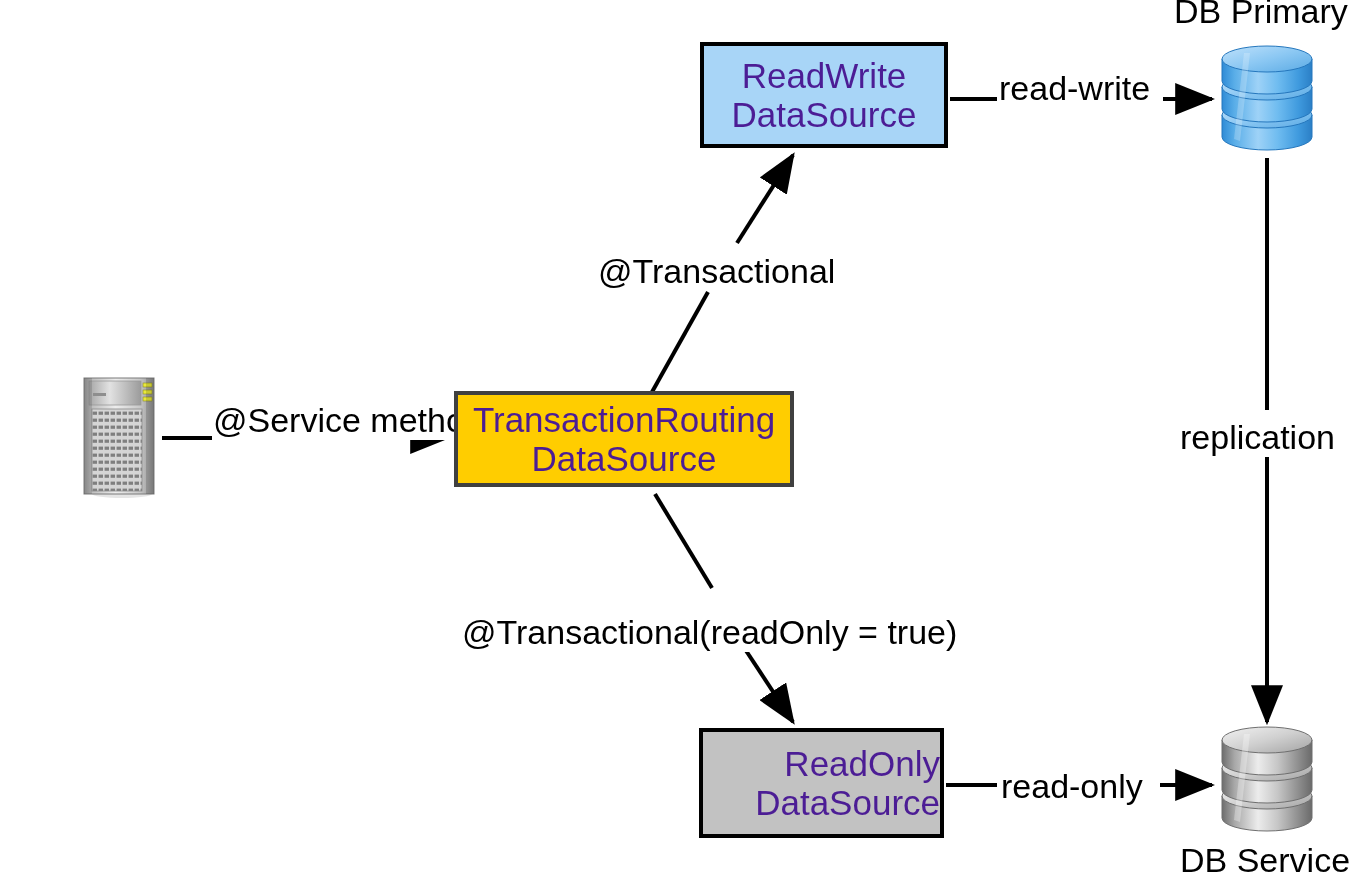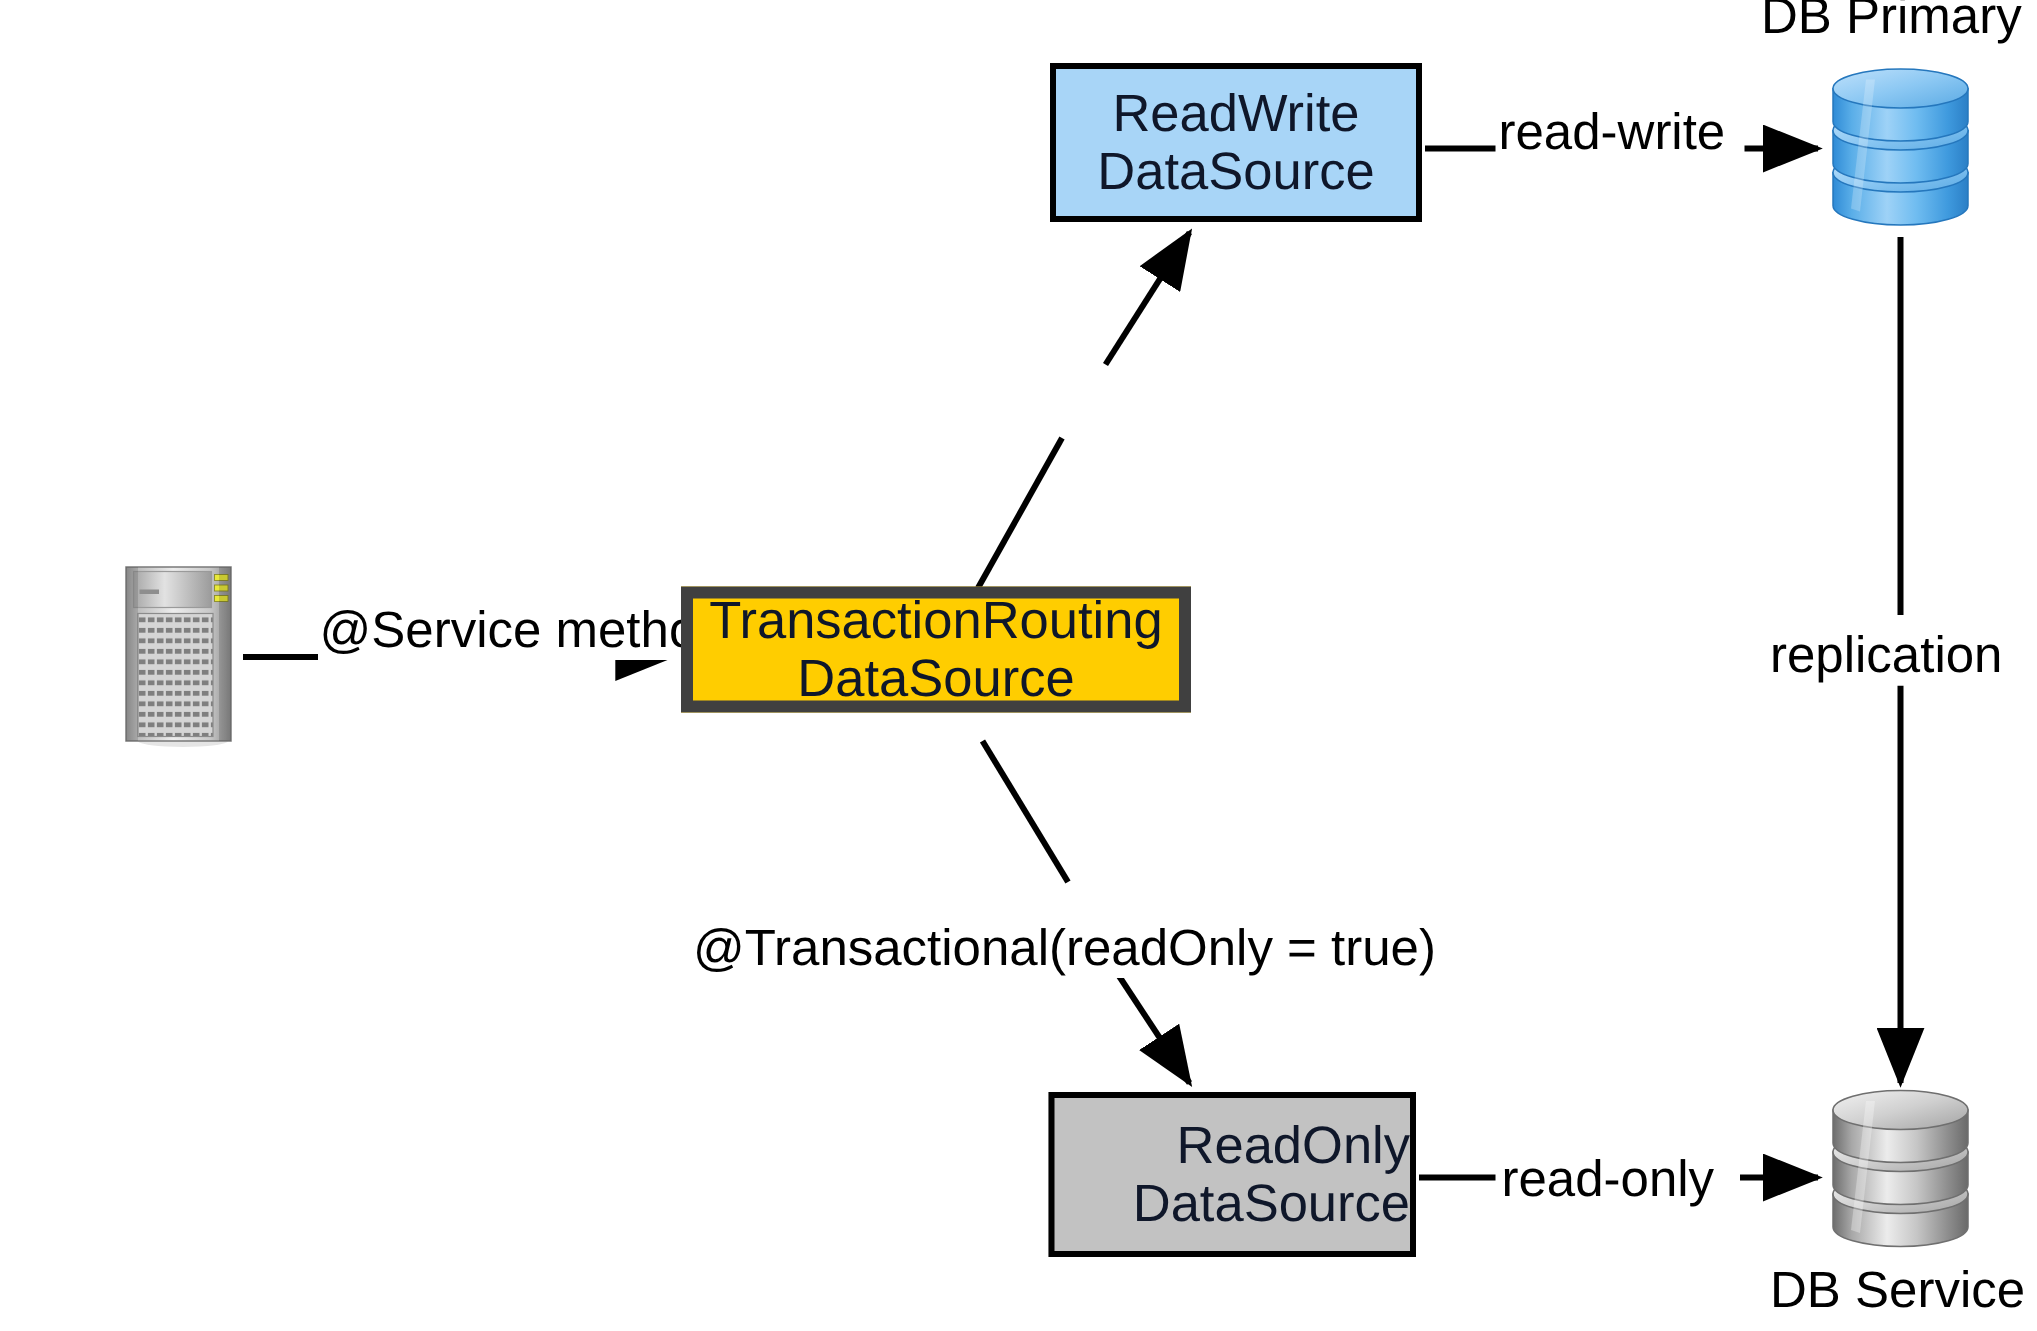--- a/index.html
+++ b/index.html
@@ -24,38 +24,38 @@
     height: 887px;
   }
   .node-box {
     position: absolute;
     box-sizing: border-box;
     display: flex;
     flex-direction: column;
     align-items: center;
     justify-content: center;
     text-align: center;
-    color: #0f172a;
+    color: #4c1d95;
     line-height: 1.12;
     white-space: nowrap;
   }
   .node-box .line1, .node-box .line2 { display: block; }
 
   #rw-box {
     left: 700px; top: 42px;
     width: 248px; height: 106px;
     background: #a8d5f7;
     border: 4px solid #000000;
     font-size: 35px;
   }
   #routing-box {
     left: 454px; top: 391px;
-    width: 340px; height: 84px;
+    width: 340px; height: 96px;
     background: #ffcd00;
-    border: 8px solid #404040;
+    border: 4px solid #404040;
     font-size: 35px;
   }
   #ro-box {
     left: 699px; top: 728px;
     width: 245px; height: 110px;
     background: #c2c2c2;
     border: 4px solid #000000;
     font-size: 35px;
     align-items: flex-end;
   }
@@ -176,20 +176,21 @@
   <div class="node-box" id="rw-box">
     <span class="line1">ReadWrite</span>
     <span class="line2">DataSource</span>
   </div>
 
   <div class="node-box" id="ro-box">
     <span class="line1">ReadOnly</span>
     <span class="line2">DataSource</span>
   </div>
 
+  <div class="edge-label" style="left:598px; top:251px;">@Transactional</div>
 
   <div class="edge-label" style="left:462px; top:596px;margin-top:16px;">@Transactional(readOnly = true)</div>
 
   <div class="edge-label" style="left:999px; top:68px;">read-write</div>
 
   <div class="edge-label" style="left:1180px; top:417px;">replication</div>
 
   <div class="edge-label" style="left:1001px; top:766px;">read-only</div>
 
   <div class="free-label" style="left:1174px; top:-9px;">DB Primary</div>

